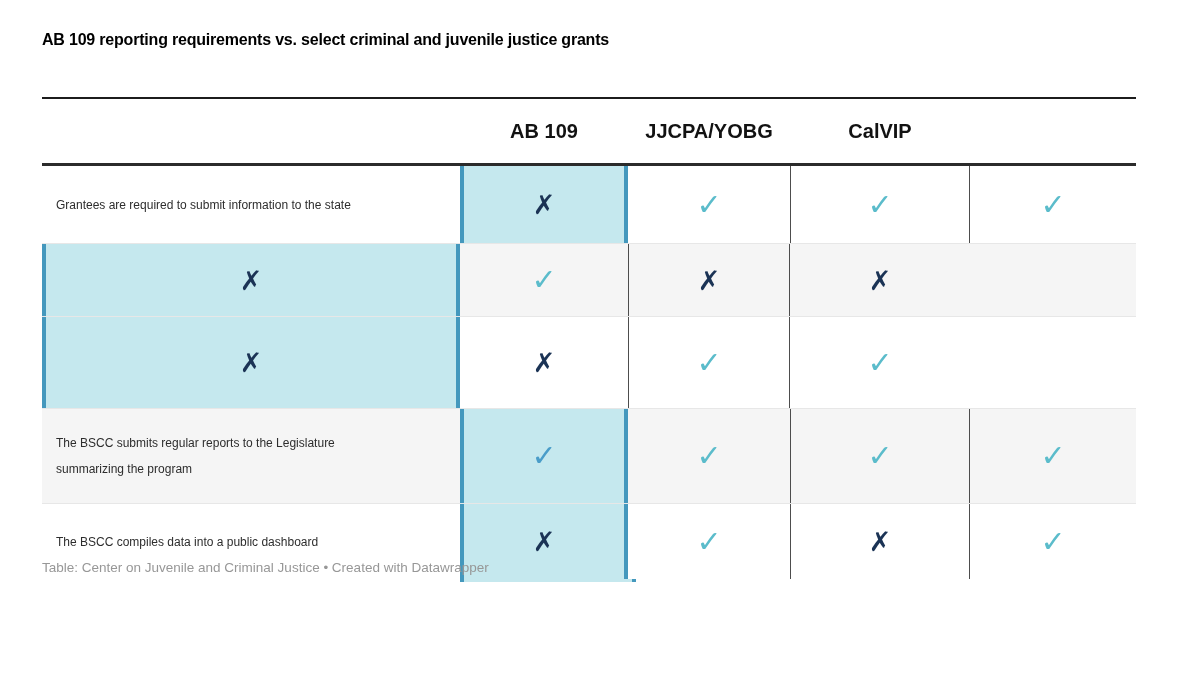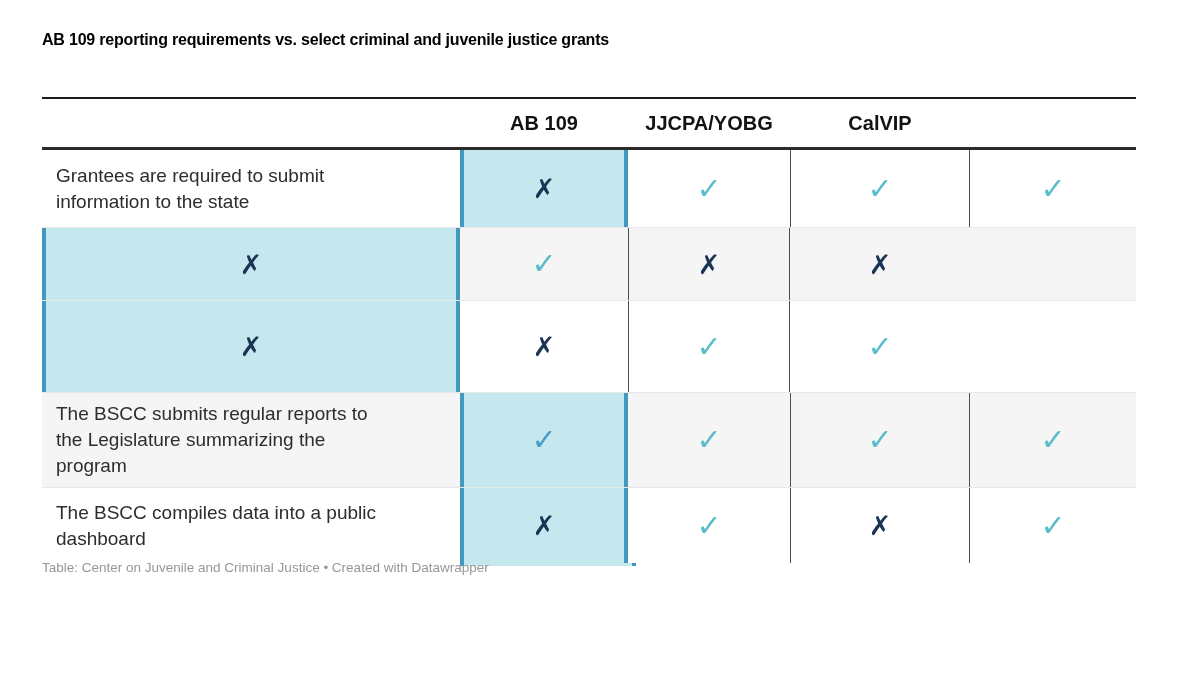--- a/index.html
+++ b/index.html
@@ -8,33 +8,33 @@
     position:relative; width:1200px; height:675px; background:#ffffff;
     font-family:"Liberation Sans", sans-serif; overflow:hidden;
   }
   .title {
     position:absolute; left:42px; top:31px;
     font-size:16px; font-weight:700; color:#000; letter-spacing:-0.2px;
   }
   .table { position:absolute; left:42px; top:97px; width:1094px; }
   .thead {
     display:grid; grid-template-columns:418px 168px 162px 180px 166px;
-    height:53px; align-items:center;
+    height:69px; align-items:center;
     border-top:2px solid #1c1c1c; border-bottom:3px solid #2b2b2b;
   }
   .col-head { text-align:center; font-weight:700; font-size:20px; color:#121212; }
   .trow {
     display:grid; grid-template-columns:418px 168px 162px 180px 166px;
     align-items:center; border-bottom:1px solid #e7e7e7; background:#ffffff;
   }
   .trow.stripe { background:#f5f5f5; }
   .trow.last { border-bottom:none; }
   .r1{height:78px} .r2{height:73px} .r3{height:92px} .r4{height:95px} .r5{height:75px}
   .label {
-    font-size:19px; color:#2d2d2d; line-height:26px;
+    font-size:12px; color:#2d2d2d; line-height:26px;
     padding-left:14px;
   }
   .label > span { display:inline-block; max-width:330px; }
   .mark-cell {
     height:100%; display:flex; align-items:center; justify-content:center;
   }
   .hl {
     background:#C5E8EE;
     border-left:4px solid #4498BD; border-right:4px solid #4498BD;
     position:relative;

